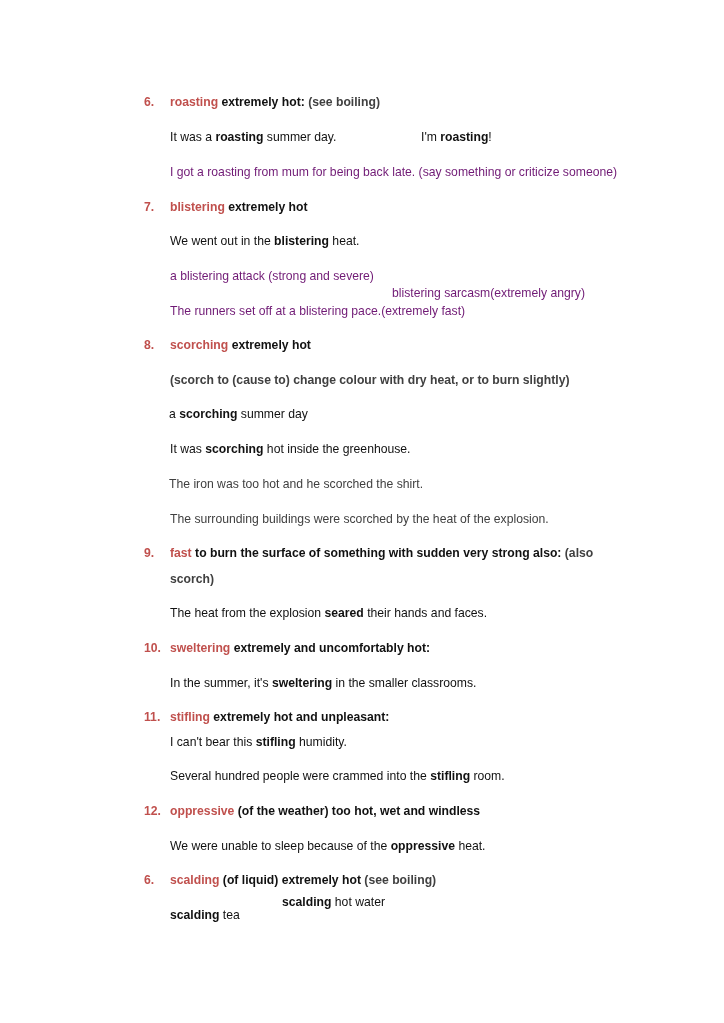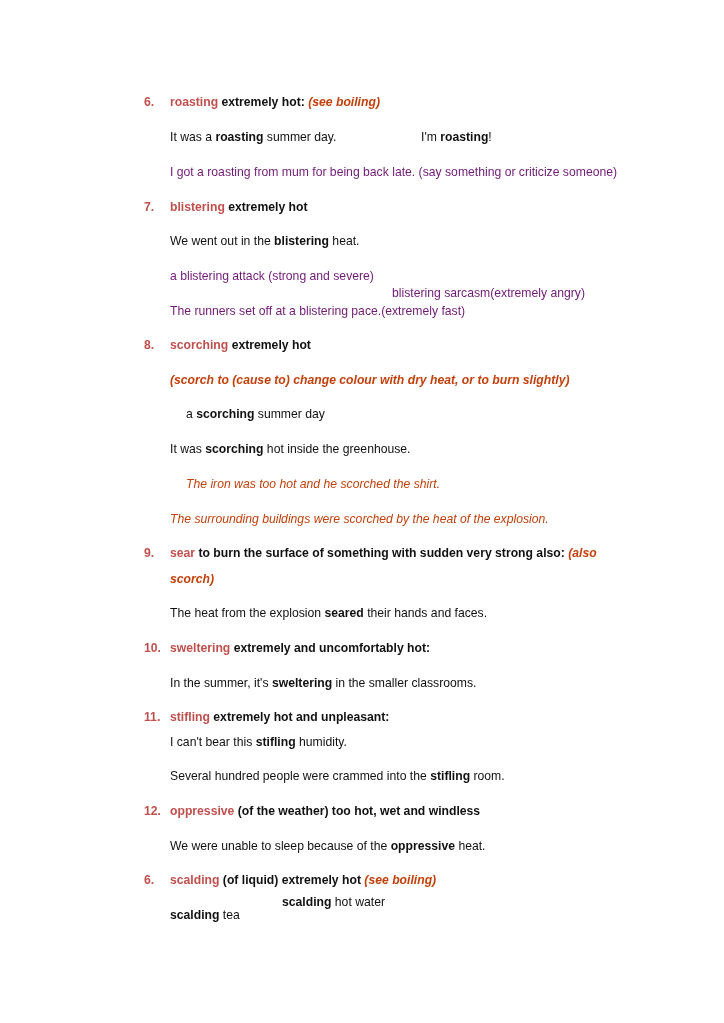--- a/index.html
+++ b/index.html
@@ -4,25 +4,25 @@
 <style>
   html, body { margin: 0; padding: 0; background: #ffffff; }
   body {
     width: 724px; height: 1023px; position: relative; overflow: hidden;
     font-family: "Liberation Sans", sans-serif; font-size: 12.2px; color: #111111;
   }
   .line { position: absolute; left: 0; white-space: nowrap; }
   .num { position: absolute; left: 144px; color: #c0504d; font-weight: bold; }
   .head { position: absolute; left: 170px; font-weight: bold; }
   .word { color: #c0504d; }
-  .purple { color: #c2410c; font-style: italic; }
+  .purple { color: #404040; }
   .green { color: #701a75; }
   .b { font-weight: bold; }
   .ind { position: absolute; left: 170px; }
-  .ind2 { position: absolute; left: 169px; margin-left: 17px; }
+  .ind2 { position: absolute; left: 169px; }
 </style>
 </head>
 <body>
 
 <div>
 
   <div>
     <span class="num" style="top:95px">6.</span>
     <span class="head" style="top:95px"><span class="word">roasting</span><span> extremely hot: </span><span class="purple">(see boiling)</span></span>
     <span class="ind" style="top:130px"><span>It was a </span><span class="b">roasting</span><span> summer day.</span></span>
@@ -44,21 +44,21 @@
     <span class="head" style="top:338px"><span class="word">scorching</span><span> extremely hot</span></span>
     <span class="ind purple b" style="top:373px">(scorch to (cause to) change colour with dry heat, or to burn slightly)</span>
     <span class="ind2" style="top:407px"><span>a </span><span class="b">scorching</span><span> summer day</span></span>
     <span class="ind" style="top:442px"><span>It was </span><span class="b">scorching</span><span> hot inside the greenhouse.</span></span>
     <span class="ind2 purple" style="top:477px">The iron was too hot and he scorched the shirt.</span>
     <span class="ind purple" style="top:512px">The surrounding buildings were scorched by the heat of the explosion.</span>
   </div>
 
   <div>
     <span class="num" style="top:546px">9.</span>
-    <span class="head" style="top:546px"><span class="word">sear</span><span> to burn the surface of something with sudden very strong also: </span><span class="purple">(also</span></span>
+    <span class="head" style="top:546px"><span class="word">fast</span><span> to burn the surface of something with sudden very strong also: </span><span class="purple">(also</span></span>
     <span class="head purple" style="top:572px">scorch)</span>
     <span class="ind" style="top:606px"><span>The heat from the explosion </span><span class="b">seared</span><span> their hands and faces.</span></span>
   </div>
 
   <div>
     <span class="num" style="top:641px">10.</span>
     <span class="head" style="top:641px"><span class="word">sweltering</span><span> extremely and uncomfortably hot:</span></span>
     <span class="ind" style="top:676px"><span>In the summer, it's </span><span class="b">sweltering</span><span> in the smaller classrooms.</span></span>
   </div>
 

